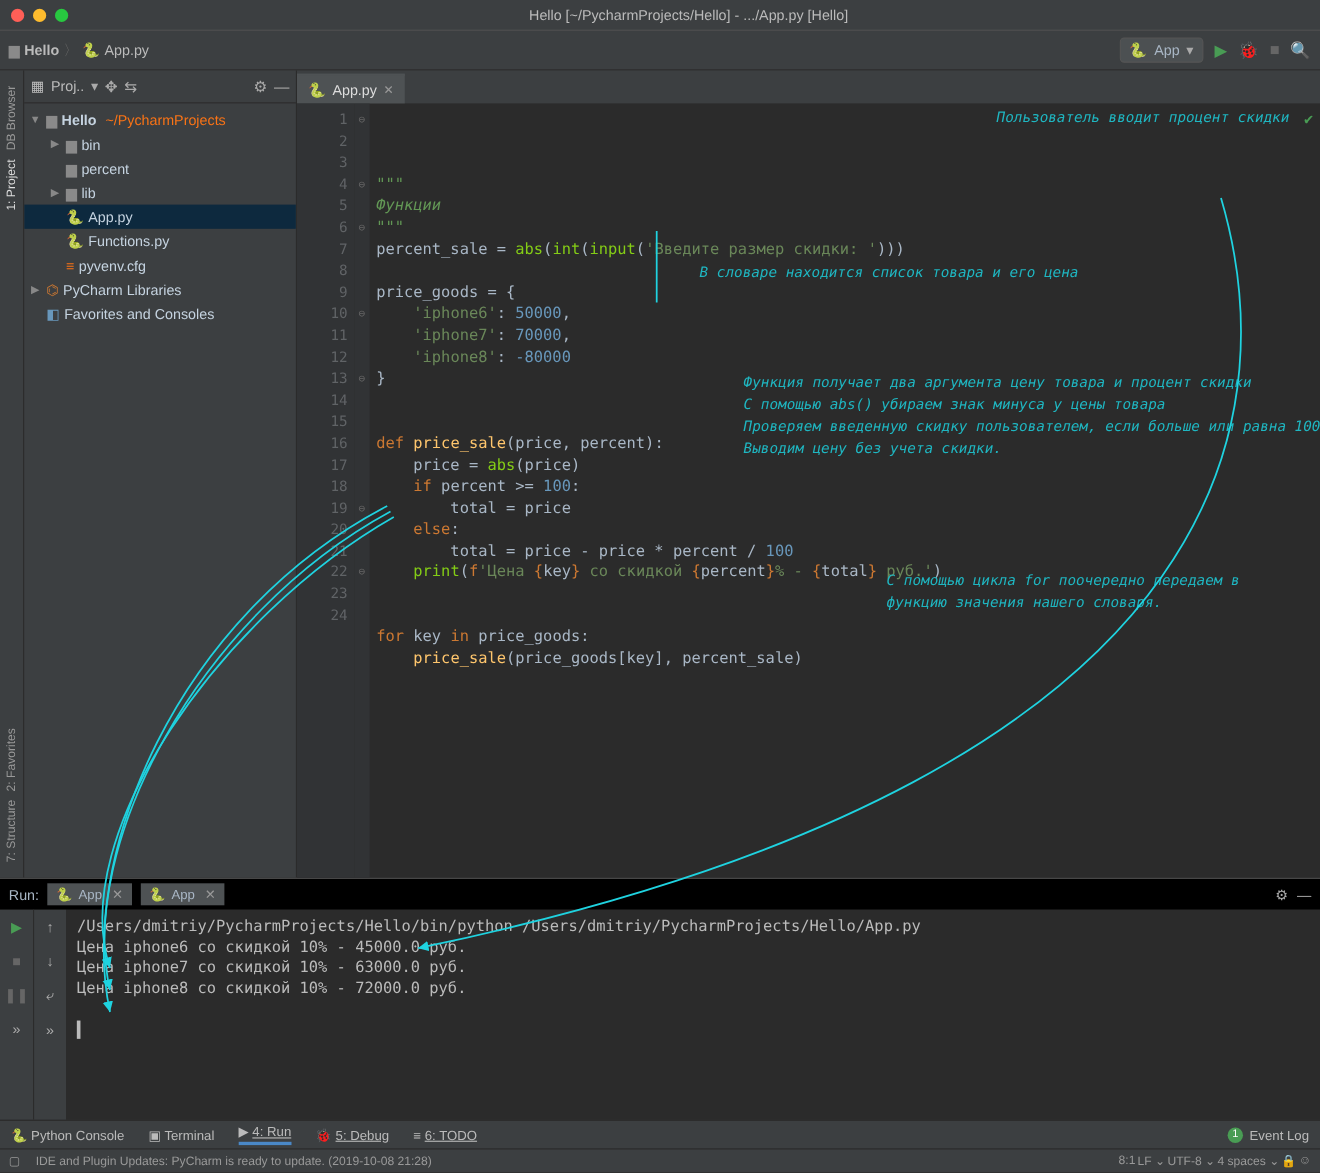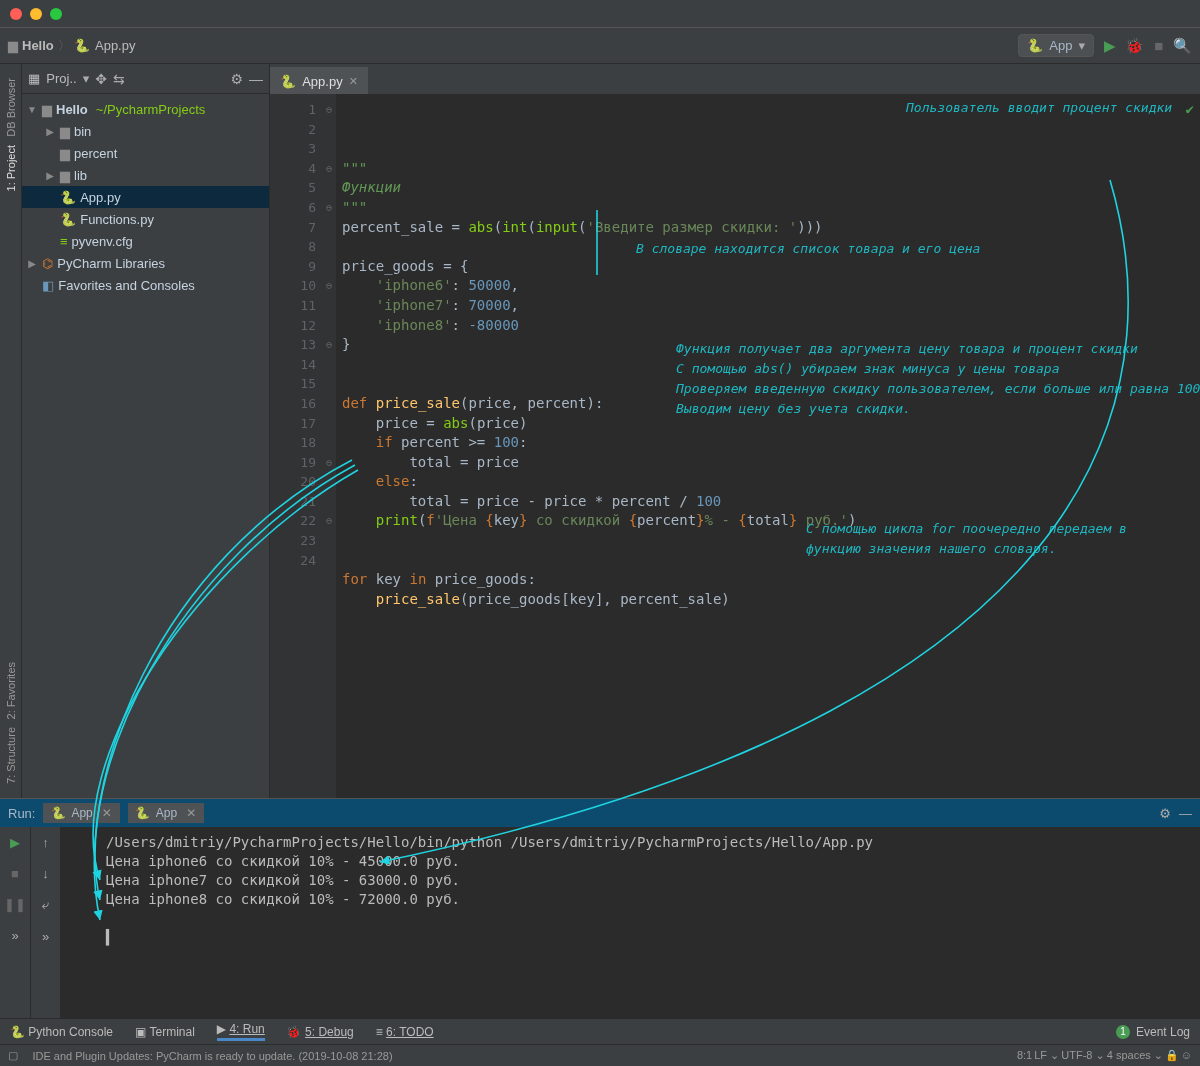--- a/index.html
+++ b/index.html
@@ -31,63 +31,64 @@
 .proj-head .spacer{flex:1}
 .proj-head .ic{font-size:14px;color:#aaa;cursor:pointer}
 .tree { flex:1; padding:4px 0; overflow:hidden; font-size:13px; }
 .tree-row { display:flex; align-items:center; height:22px; padding-left:4px; gap:4px; white-space:nowrap; }
 .tree-row.sel { background:#0d293e; }
 .tw-arrow{width:12px;color:#888;font-size:10px;display:inline-block;text-align:center}
 .tw-none{width:12px;display:inline-block}
 .folder-ic{color:#8a8a8a}
 .py-ic{color:#ffd166}
 .treelabel{color:#c5d3e0}
-.dim{color:#84cc16}
+.dim{color:#f97316}
 .bold{font-weight:bold}
 
 .editor { flex:1; display:flex; flex-direction:column; background:#2b2b2b; min-width:0; }
 .tabbar { height:30px; background:#3c3f41; display:flex; align-items:flex-end; }
 .etab { background:#4e5254; padding:5px 10px; display:flex; align-items:center; gap:6px; color:#ddd; border-top:2px solid #4e5254; font-size:13px; }
 .etab .close{color:#999;cursor:pointer;font-size:11px}
 .code-wrap { flex:1; display:flex; overflow:hidden; position:relative; }
 .gutter { width:52px; background:#313335; color:#606366; text-align:right; padding:6px 6px 0 0; line-height:19.6px; font-size:13px; }
 .foldgutter { width:14px; background:#313335; padding-top:6px; line-height:19.6px; color:#666; font-size:10px; text-align:center; }
 .code { flex:1; padding:6px 0 0 6px; line-height:19.6px; font-size:14px; white-space:pre; position:relative; }
 .check { position:absolute; right:6px; top:6px; color:#499c54; }
 
 .kw{color:#cc7832}.str{color:#6a8759}.num{color:#6897bb}.fn{color:#ffc66d}.bi{color:#84cc16}.fstr{color:#6a8759}.fbr{color:#cc7832}.doc{color:#629755;font-style:italic}
 .annot { color:#1fb6c1; font-style:italic; position:absolute; font-size:13px; }
 
 .runpanel { height:220px; background:#2b2b2b; border-top:1px solid #555; display:flex; flex-direction:column; }
-.runhead { height:28px; background:#0c4a6e; display:flex; align-items:center; padding:0 8px; gap:8px;justify-content:center; }
+.runhead { height:28px; background:#000000; display:flex; align-items:center; padding:0 8px; gap:8px;justify-content:center; }
 .runtab { background:#4e5254; padding:3px 8px; display:flex; align-items:center; gap:5px; font-size:12px; }
 .runbody { flex:1; display:flex; }
 .runleft { width:30px; display:flex; flex-direction:column; align-items:center; padding-top:8px; gap:16px; background:#3c3f41; }
 .runleft2 { width:30px; display:flex; flex-direction:column; align-items:center; padding-top:8px; gap:16px; background:#3c3f41; border-left:1px solid #2b2b2b;}
-.console { flex:1; padding:6px 10px; background:#2b2b2b; font-size:14px; line-height:19px; color:#bbbbbb;margin-left:36px; }.console .input{color:#3ddc97;font-style:italic}
+.console { flex:1; padding:6px 10px; background:#2b2b2b; font-size:14px; line-height:19px; color:#bbbbbb; }.console .input{color:#3ddc97;font-style:italic}
 
 .bottomtools { height:26px; background:#3c3f41; border-top:1px solid #2b2b2b; display:flex; align-items:center; padding:0 10px; gap:22px; color:#bbb; font-size:12px; }
 .bottomtools .active{border-bottom:3px solid #4a88c7;padding-bottom:2px}
 .bottomtools .right{margin-left:auto;display:flex;align-items:center;gap:6px}
 .badge{background:#499c54;color:#fff;border-radius:50%;width:14px;height:14px;font-size:10px;display:inline-flex;align-items:center;justify-content:center}
 
 .status { height:22px; background:#3c3f41; border-top:1px solid #2b2b2b; display:flex; align-items:center; padding:0 8px; font-size:11px; color:#999; gap:14px; }
 .status .r{margin-left:auto;display:flex;gap:2px}
 
 svg.arrows { position:absolute; left:0; top:0; pointer-events:none; }
 </style>
 </head>
 <body>
 
 <div class="titlebar">
   <div class="traffic">
     <div class="tl r"></div>
     <div class="tl y"></div>
     <div class="tl g"></div>
   </div>
+  <div class="title">Hello [~/PycharmProjects/Hello] - .../App.py [Hello]</div>
 </div>
 
 <div class="topbar">
   <div class="breadcrumb">
     <span class="folder-ic">▆</span>
     <span style="font-weight:bold">Hello</span>
     <span class="sep">〉</span>
     <span>🐍</span>
     <span>App.py</span>
   </div>

